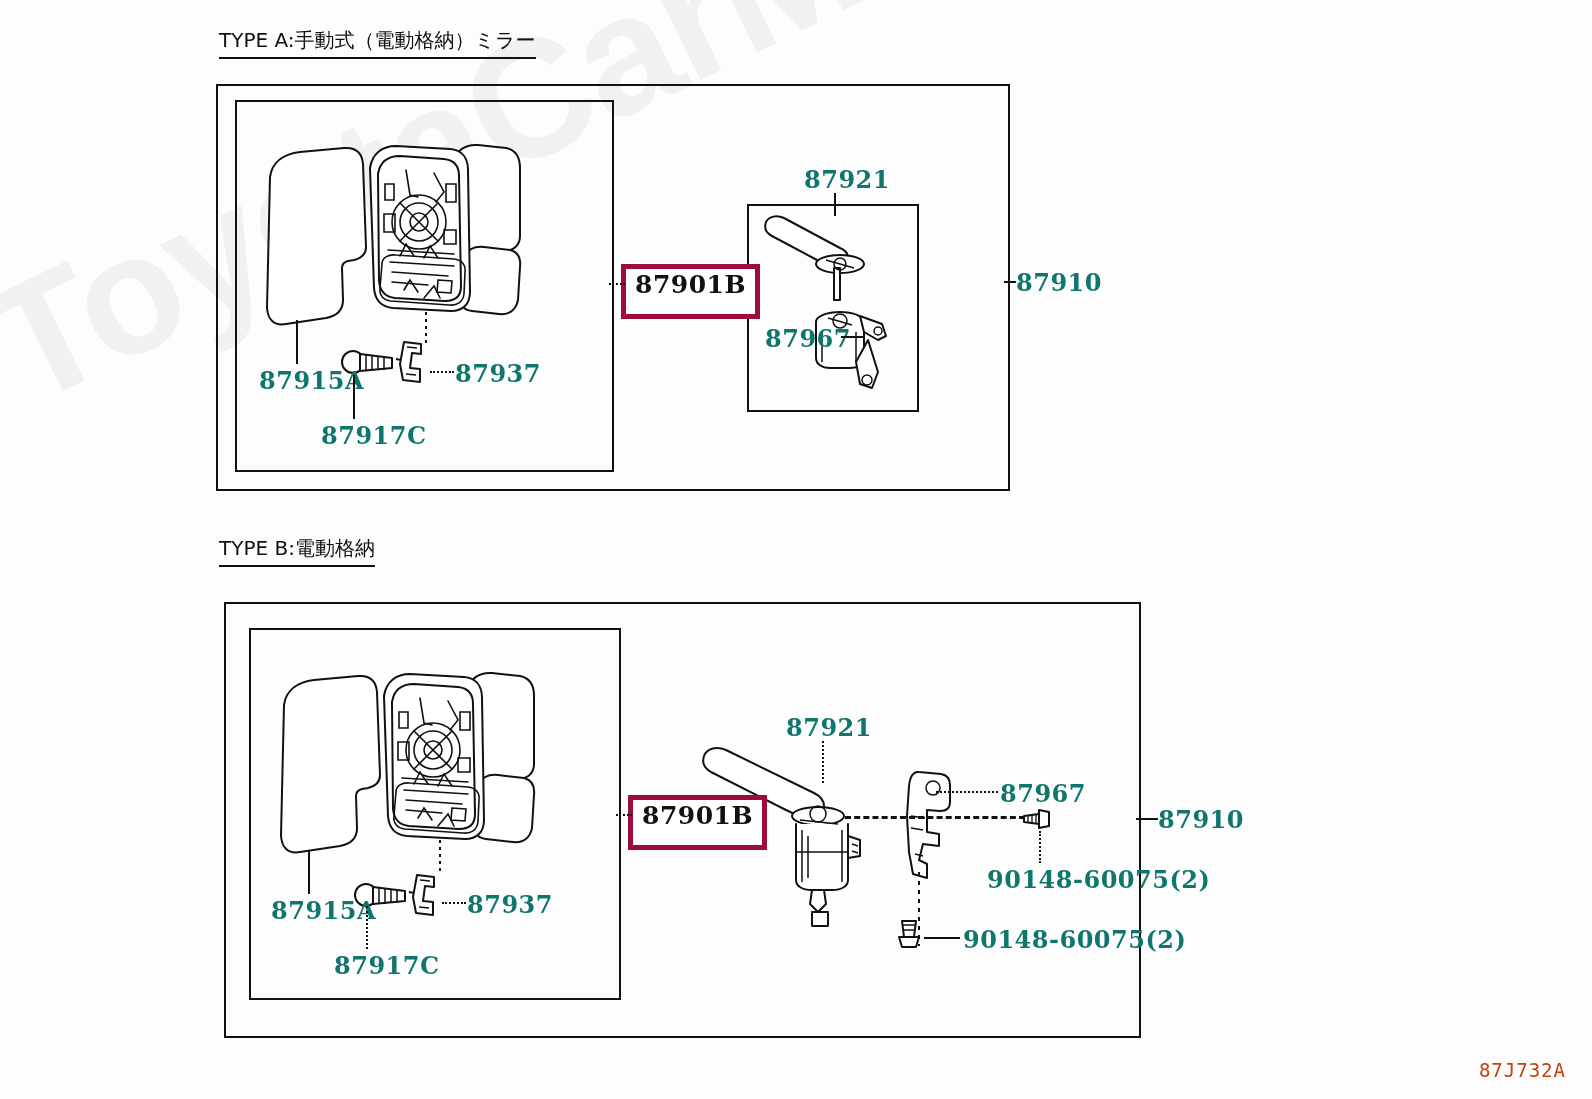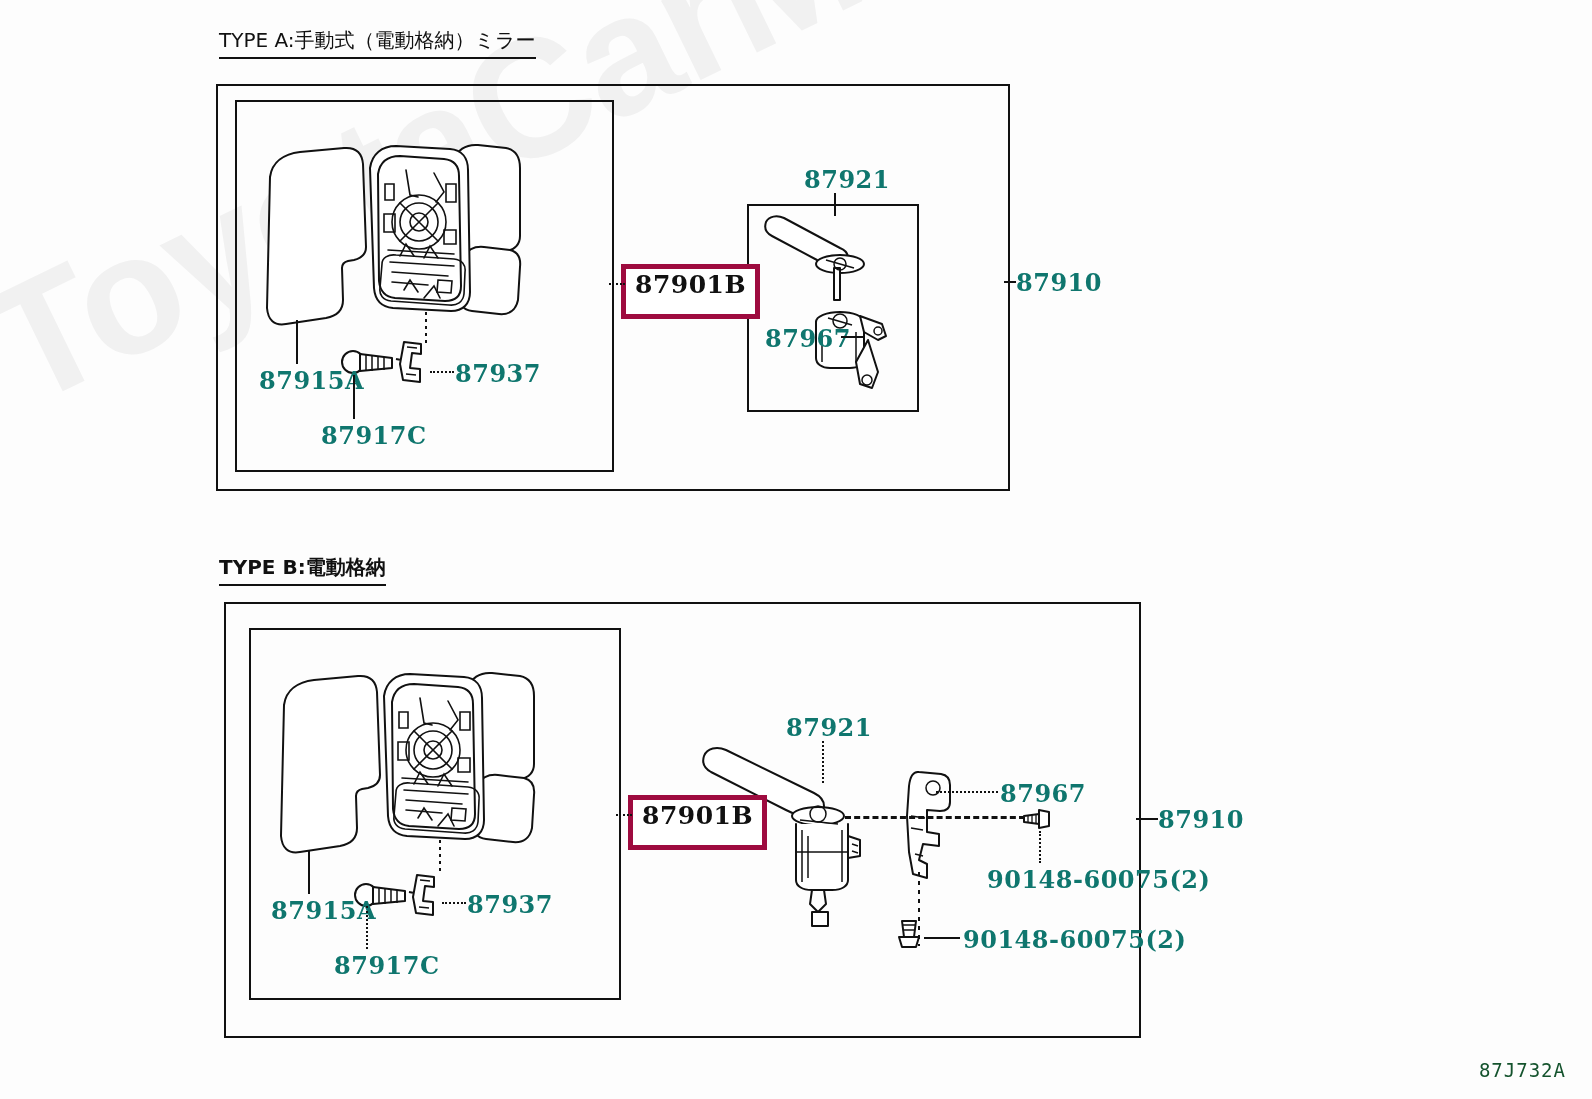--- a/index.html
+++ b/index.html
@@ -35,21 +35,21 @@
     position:absolute;
     font-size:20px;
     color:#111;
     white-space:nowrap;
     border-bottom:2px solid #111;
     padding-bottom:3px;
     letter-spacing:0px;
     font-family:"DejaVu Sans","Liberation Sans",sans-serif;
   }
   #titleA{left:219px;top:27px;}
-  #titleB{left:219px;top:554px;font-weight:bold;}
+  #titleB{left:219px;top:535px;}
 
   
   .outer-box{position:absolute;border:2px solid #111;background:transparent;}
   .inner-box{position:absolute;border:2px solid #111;background:transparent;}
 
   #outerA{left:216px;top:84px;width:790px;height:403px;}
   #innerA{left:235px;top:100px;width:375px;height:368px;}
   #subA  {left:747px;top:204px;width:168px;height:204px;}
 
   #outerB{left:224px;top:602px;width:913px;height:432px;}
@@ -90,21 +90,21 @@
   .ld.dash-h{height:0;border-top:3px dashed #111;background:transparent;}
 
   svg.art{position:absolute;overflow:visible;}
   svg.art *{vector-effect:non-scaling-stroke;}
 
   .code{
     position:absolute;
     right:26px;bottom:18px;
     font-family:"DejaVu Sans Mono","Liberation Mono",monospace;
     font-size:19px;
-    color:#14532d;
+    color:#c2410c;
     letter-spacing:1px;
   }
 </style>
 </head>
 <body>
 
 <div class="sheet">
 
   <div class="watermark">ToyotaCarMine.ru</div>
 

